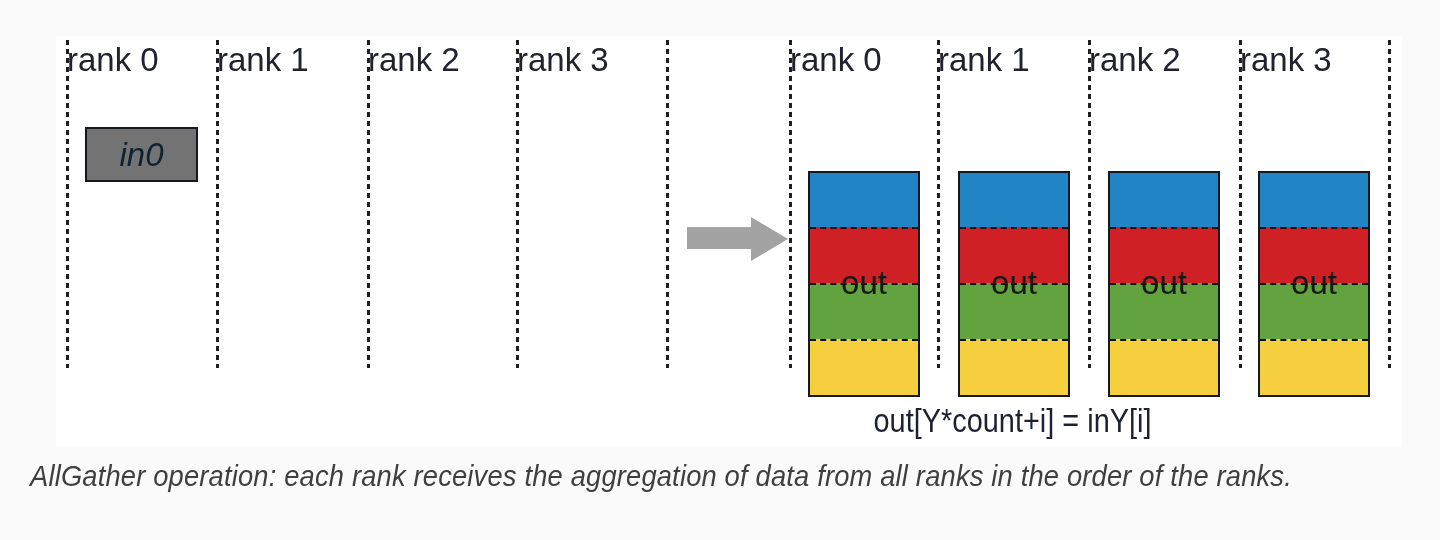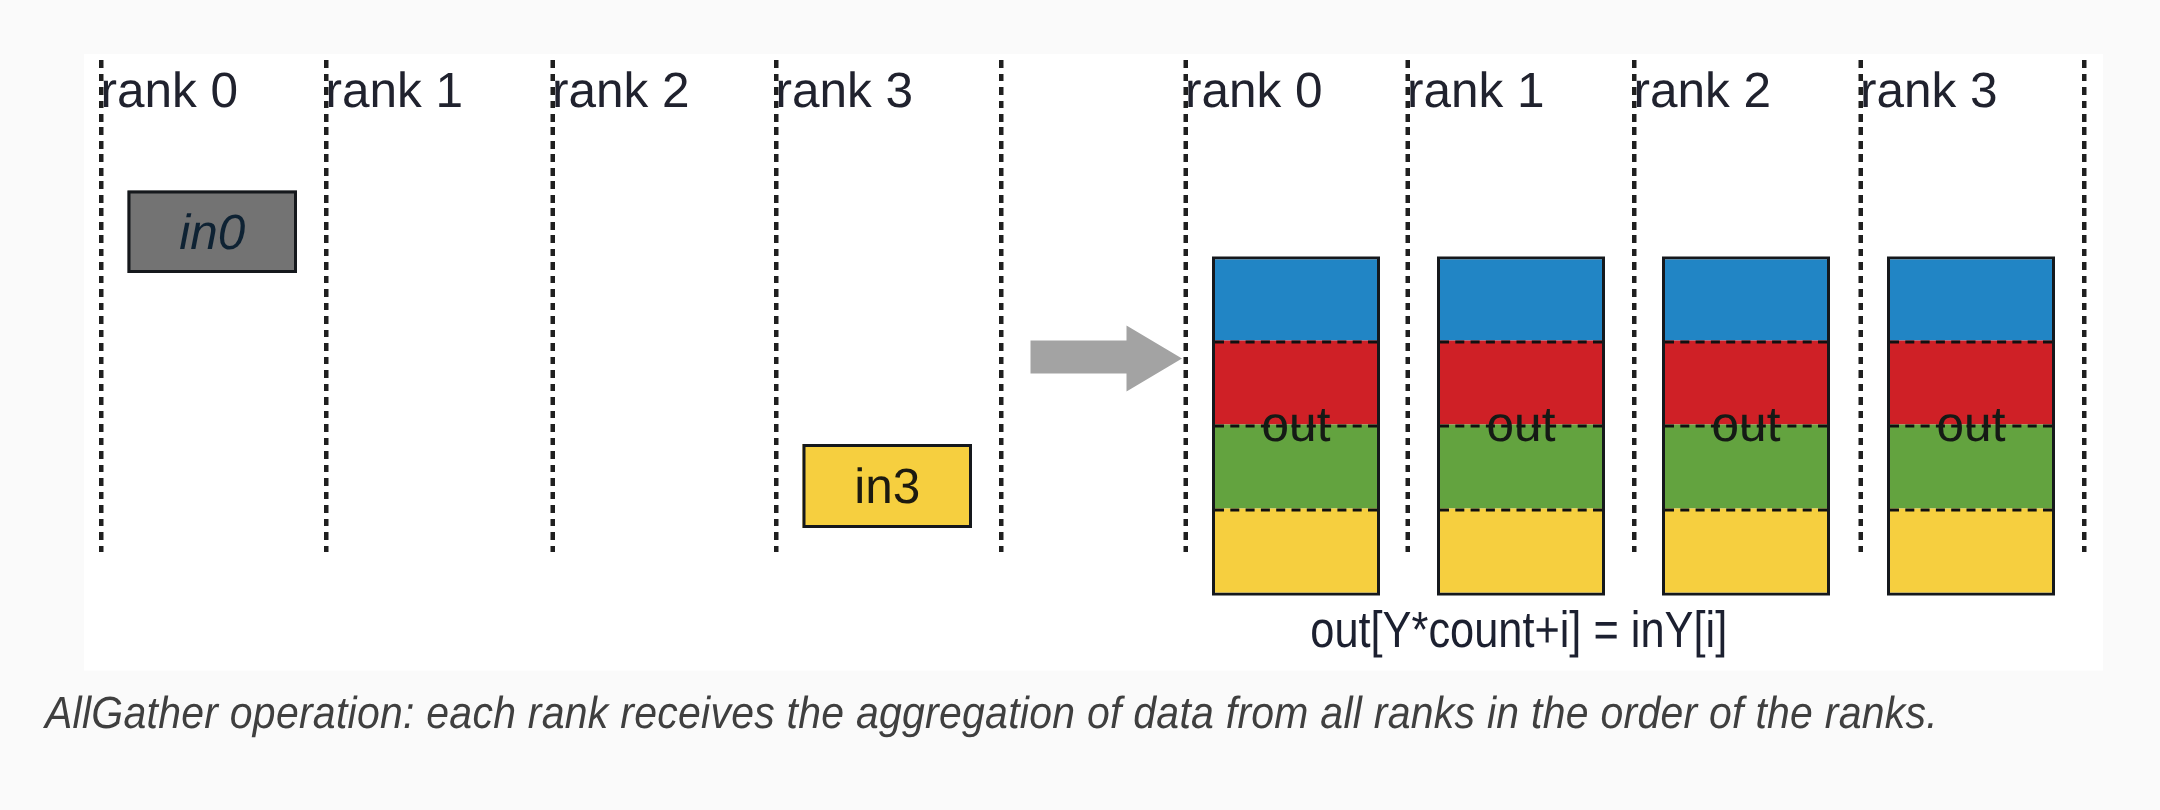--- a/index.html
+++ b/index.html
@@ -53,23 +53,20 @@
   <div class="col-line" style="left:666px"></div>
 
   <div class="rank-label" style="left:67px;width:150px">rank 0</div>
   <div class="rank-label" style="left:217px;width:151px">rank 1</div>
   <div class="rank-label" style="left:368px;width:149px">rank 2</div>
   <div class="rank-label" style="left:517px;width:150px">rank 3</div>
 
   <div class="in-box" style="left: 85px; top: 127px; width: 113px; height: 55px; background-color: #737373; color: rgb(14, 34, 51); font-style: italic;">
     <span>in0</span>
   </div>
-  <div class="in-box" style="left: 535px; top: 296px; width: 113px; height: 56px; background-color: rgb(246, 207, 63); color: rgb(28, 26, 16);">
-    <span>in3</span>
-  </div>
 
   <svg class="arrow" viewBox="0 0 105 56">
     <path d="M2 17 H66 V7 L103 29 L66 51 V39 H2 Z"></path>
   </svg>
 
   <div class="col-line" style="left:789px"></div>
   <div class="col-line" style="left:937px"></div>
   <div class="col-line" style="left:1088px"></div>
   <div class="col-line" style="left:1239px"></div>
   <div class="col-line" style="left:1388px"></div>

